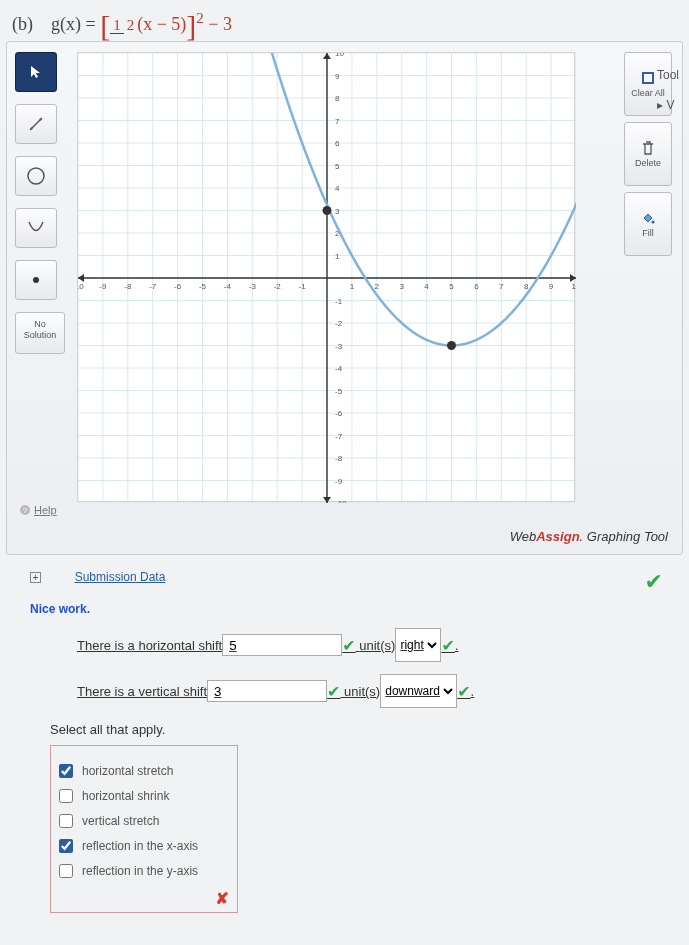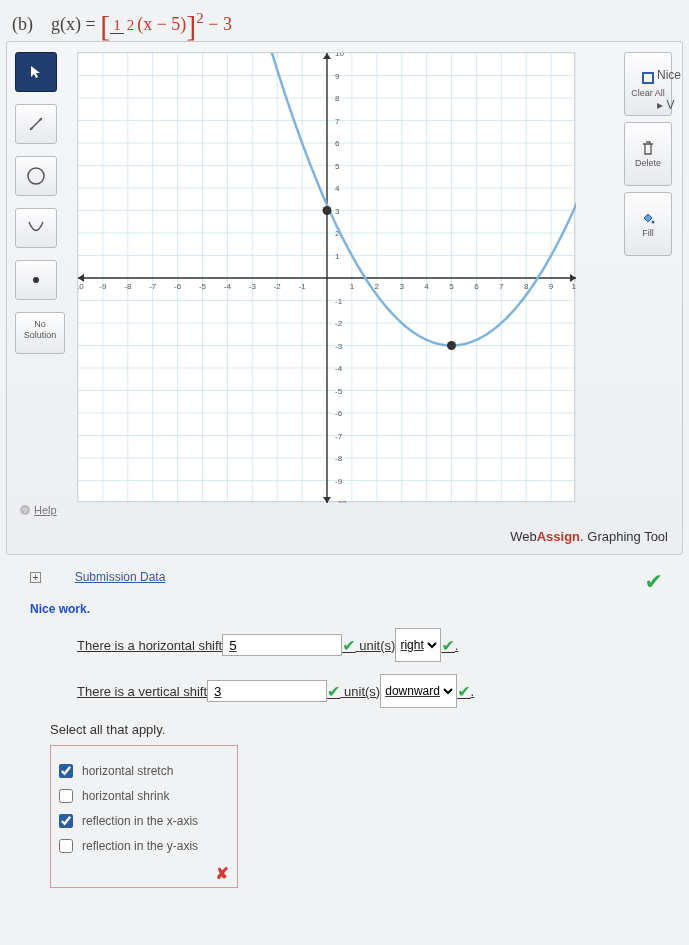--- a/index.html
+++ b/index.html
@@ -69,21 +69,21 @@
     background: #fff;
     border: 1px solid #d0d3d8;
   }
   .help-link {
     position: absolute; left: 12px; bottom: 38px;
     font-size: 11px; color: #777; text-decoration: underline; cursor:pointer;
     display:flex; align-items:center; gap:3px;
   }
   .brand {
     position: absolute; right: 14px; bottom: 10px;
-    font-size: 13px; color: #333;
+    font-size: 13px; color: #333; font-style: italic;
   }
   .brand .wa1 { color:#333; font-weight:normal;}
   .brand .wa2 { color:#c0392b; font-weight:bold;}
   .sub-area { padding: 14px 20px 10px 30px; }
   .sub-link { color: #2a5e9e; text-decoration: underline; font-size: 12px; cursor:pointer;margin-left:24px;}
   .plus-box { display:inline-block; width:11px; height:11px; border:1px solid #888; text-align:center; line-height:9px; font-size:10px; margin-right:6px; color:#555;}
   .check-big { color:#2fa84f; font-size:22px; float:right; margin-right:6px;}
   .nice { color:#1d4ed8; font-weight:bold; font-size:12px; margin:18px 0 10px 0;}
   .row { margin: 12px 0 12px 47px; display:flex; align-items:center; gap:0; font-size:13px; color:#333;text-decoration:underline;}
   .row .lbl { white-space: nowrap; }
@@ -309,28 +309,32 @@
     <div class="cb-group">
       <div class="cb-row">
           <input type="checkbox" class="cb" checked="" style="">
           <span>horizontal stretch</span>
         </div>
       <div class="cb-row">
           <input type="checkbox" class="cb" style="">
           <span>horizontal shrink</span>
         </div>
       <div class="cb-row">
+          <input type="checkbox" class="cb" style="">
+          <span>vertical stretch</span>
+        </div>
+      <div class="cb-row">
           <input type="checkbox" class="cb" checked="" style="">
           <span>reflection in the x-axis</span>
         </div>
       <div class="cb-row">
           <input type="checkbox" class="cb" style="">
           <span>reflection in the y-axis</span>
         </div>
       <span class="xmark">✘</span>
     </div>
   </div>
 </div>
 
 <div class="side-strip">
-  <div class="itm">Nice</div>
+  <div class="itm">Tool</div>
   <div class="itm"><span>▸</span>&nbsp;<span>V</span></div>
 </div>
 
 </body></html>

